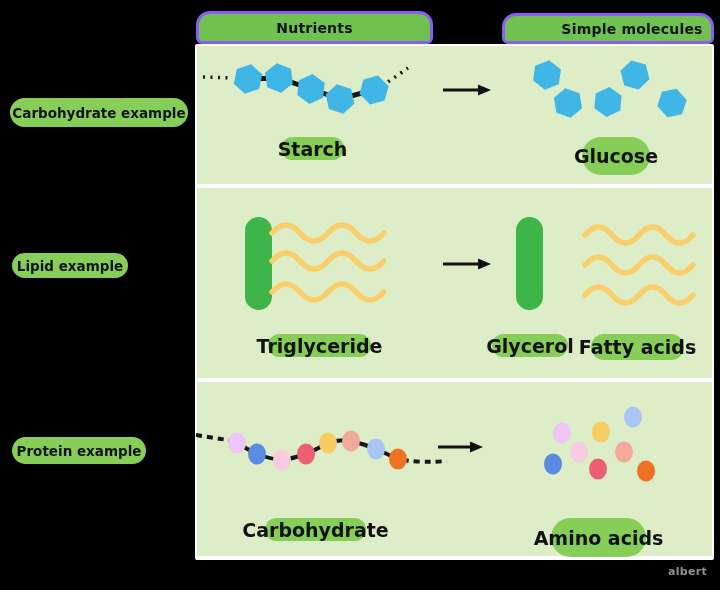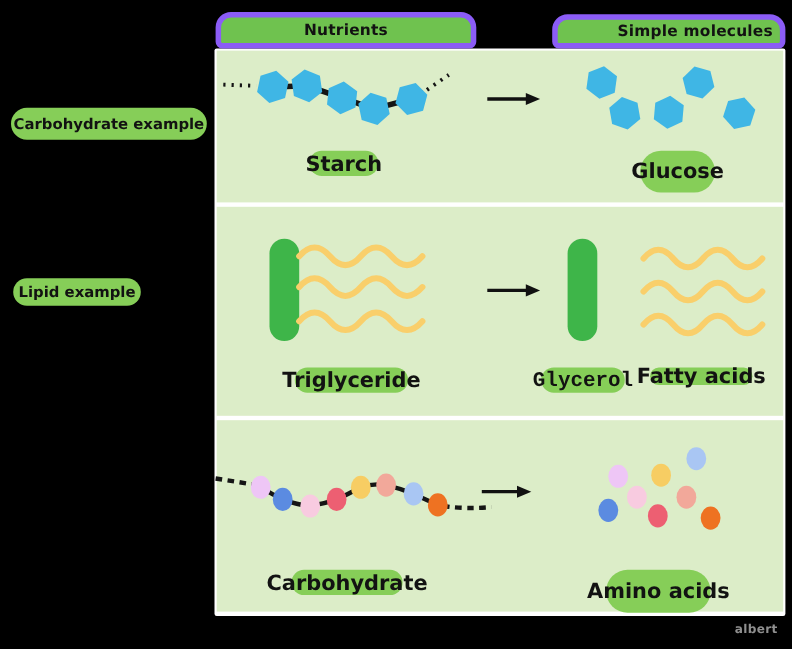--- a/index.html
+++ b/index.html
@@ -7,41 +7,41 @@
   body { background: #000; font-family: "DejaVu Sans", sans-serif; }
   .stage { position: relative; width: 720px; height: 590px; background: #000; }
 
   .panel { position: absolute; left: 195px; top: 44px; width: 519px; height: 516px;
            background: #ffffff; border-radius: 2px; }
   .section { position: absolute; left: 2px; width: 515px; background: #dcedc8; }
   .s1 { top: 2px;   height: 138px; }
   .s2 { top: 144px; height: 190px; }
   .s3 { top: 338px; height: 174px; }
 
-  .tab { position: absolute; background: #6fc24f; border: 5px solid #8b5cf6;
+  .tab { position: absolute; background: #6fc24f; border: 3px solid #8b5cf6;
          border-radius: 14px 14px 6px 6px; display: flex; align-items: center;
          justify-content: center; font-weight: bold; font-size: 14px; color: #121212;
          letter-spacing: .2px; }
   .tab-nutrients { left: 196px; top: 11px; width: 237px; height: 33px; }
   .tab-simple    { left: 502px; top: 13px; width: 212px; height: 31px; padding-left: 48px; }
 
   .pill { position: absolute; background: #86ce58; border-radius: 999px;
           display: flex; align-items: center; justify-content: center;
           font-weight: bold; color: #121212; white-space: nowrap; }
   .row-label { font-size: 13.5px; }
   .lbl-carb    { left: 10px; top: 98px;  width: 178px; height: 29px; }
   .lbl-lipid   { left: 12px; top: 253px; width: 116px; height: 25px; }
   .lbl-protein { left: 12px; top: 437px; width: 134px; height: 27px; }
 
   .mol-label { font-size: 19px; }
   .lbl-starch   { left: 281px; top: 137px; width: 63px;  height: 23px; }
   .lbl-glucose  { left: 582px; top: 137px; width: 68px;  height: 38px; }
   .lbl-trig     { left: 268px; top: 334px; width: 103px; height: 23px; text-align: center; }
-  .lbl-glycerol { left: 492px; top: 334px; width: 76px;  height: 23px; font-family: Liberation Mono, monospace; }
-  .lbl-fatty    { left: 591px; top: 334px; width: 93px;  height: 16px; }
+  .lbl-glycerol { left: 492px; top: 334px; width: 76px;  height: 23px; }
+  .lbl-fatty    { left: 591px; top: 334px; width: 93px;  height: 26px; }
   .lbl-poly     { left: 265px; top: 518px; width: 101px; height: 23px; }
   .lbl-amino    { left: 551px; top: 518px; width: 95px;  height: 39px; }
 
   .overlay { position: absolute; left: 0; top: 0; pointer-events: none; }
 
   .watermark { position: absolute; left: 668px; top: 565px; color: #8f8f8f;
                font-size: 11px; font-weight: bold; letter-spacing: .3px; text-align: right; }
 </style>
 </head>
 <body>
@@ -134,20 +134,21 @@
       <ellipse cx="598" cy="469" rx="9" ry="10.5" fill="#ed5f72"></ellipse>
       <ellipse cx="646" cy="471" rx="9" ry="10.5" fill="#ee7222"></ellipse>
     </g>
   </svg>
 
   <div class="tab tab-nutrients">Nutrients</div>
   <div class="tab tab-simple">Simple molecules</div>
 
   <div class="pill row-label lbl-lipid">Lipid example</div>
   <div class="pill row-label lbl-carb">Carbohydrate example</div>
+  <div class="pill row-label lbl-protein">Protein example</div>
 
   <div class="pill mol-label lbl-starch">Starch</div>
   <div class="pill mol-label lbl-glucose">Glucose</div>
   <div class="pill mol-label lbl-trig">Triglyceride</div>
   <div class="pill mol-label lbl-glycerol">Glycerol</div>
   <div class="pill mol-label lbl-fatty">Fatty acids</div>
   <div class="pill mol-label lbl-poly">Carbohydrate</div>
   <div class="pill mol-label lbl-amino">Amino acids</div>
 
   <div class="watermark">albert</div>

